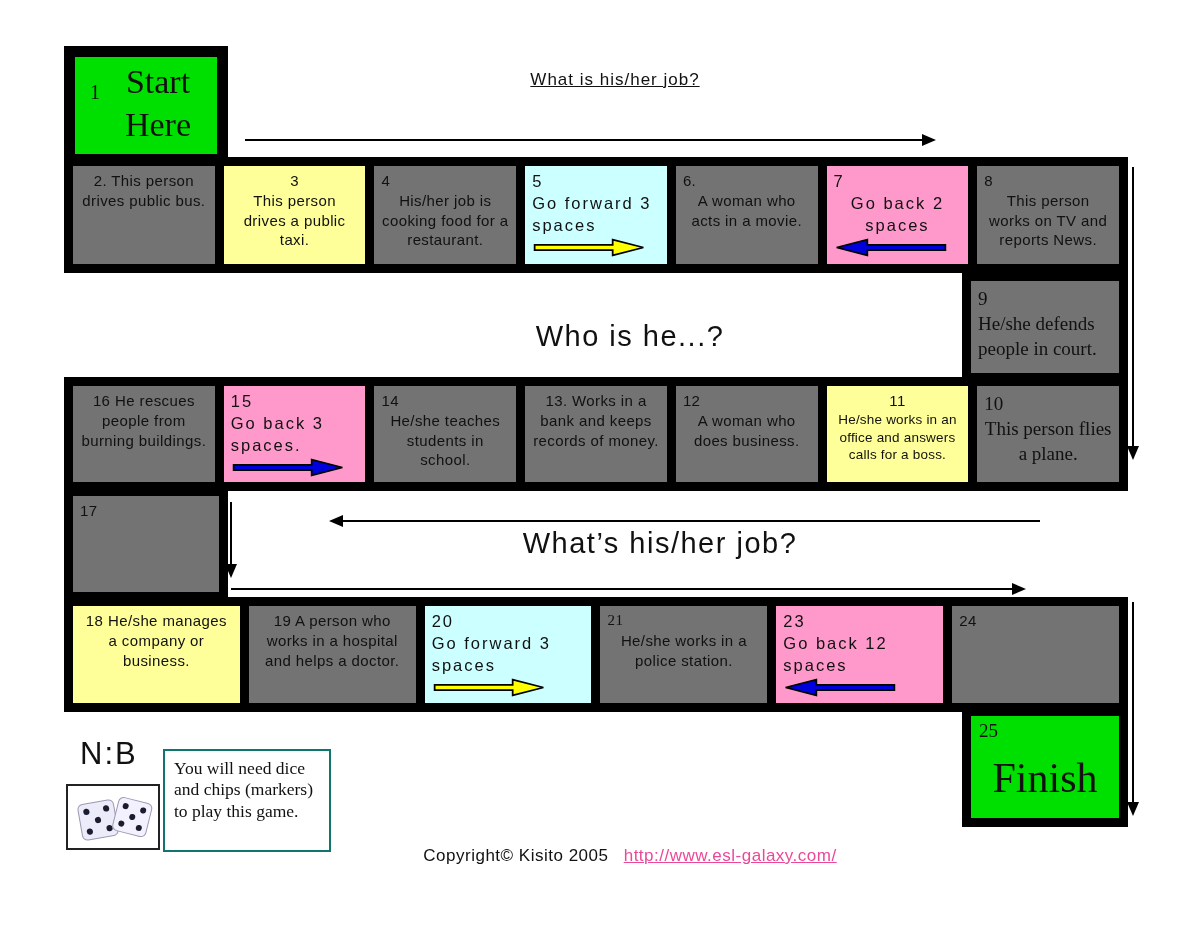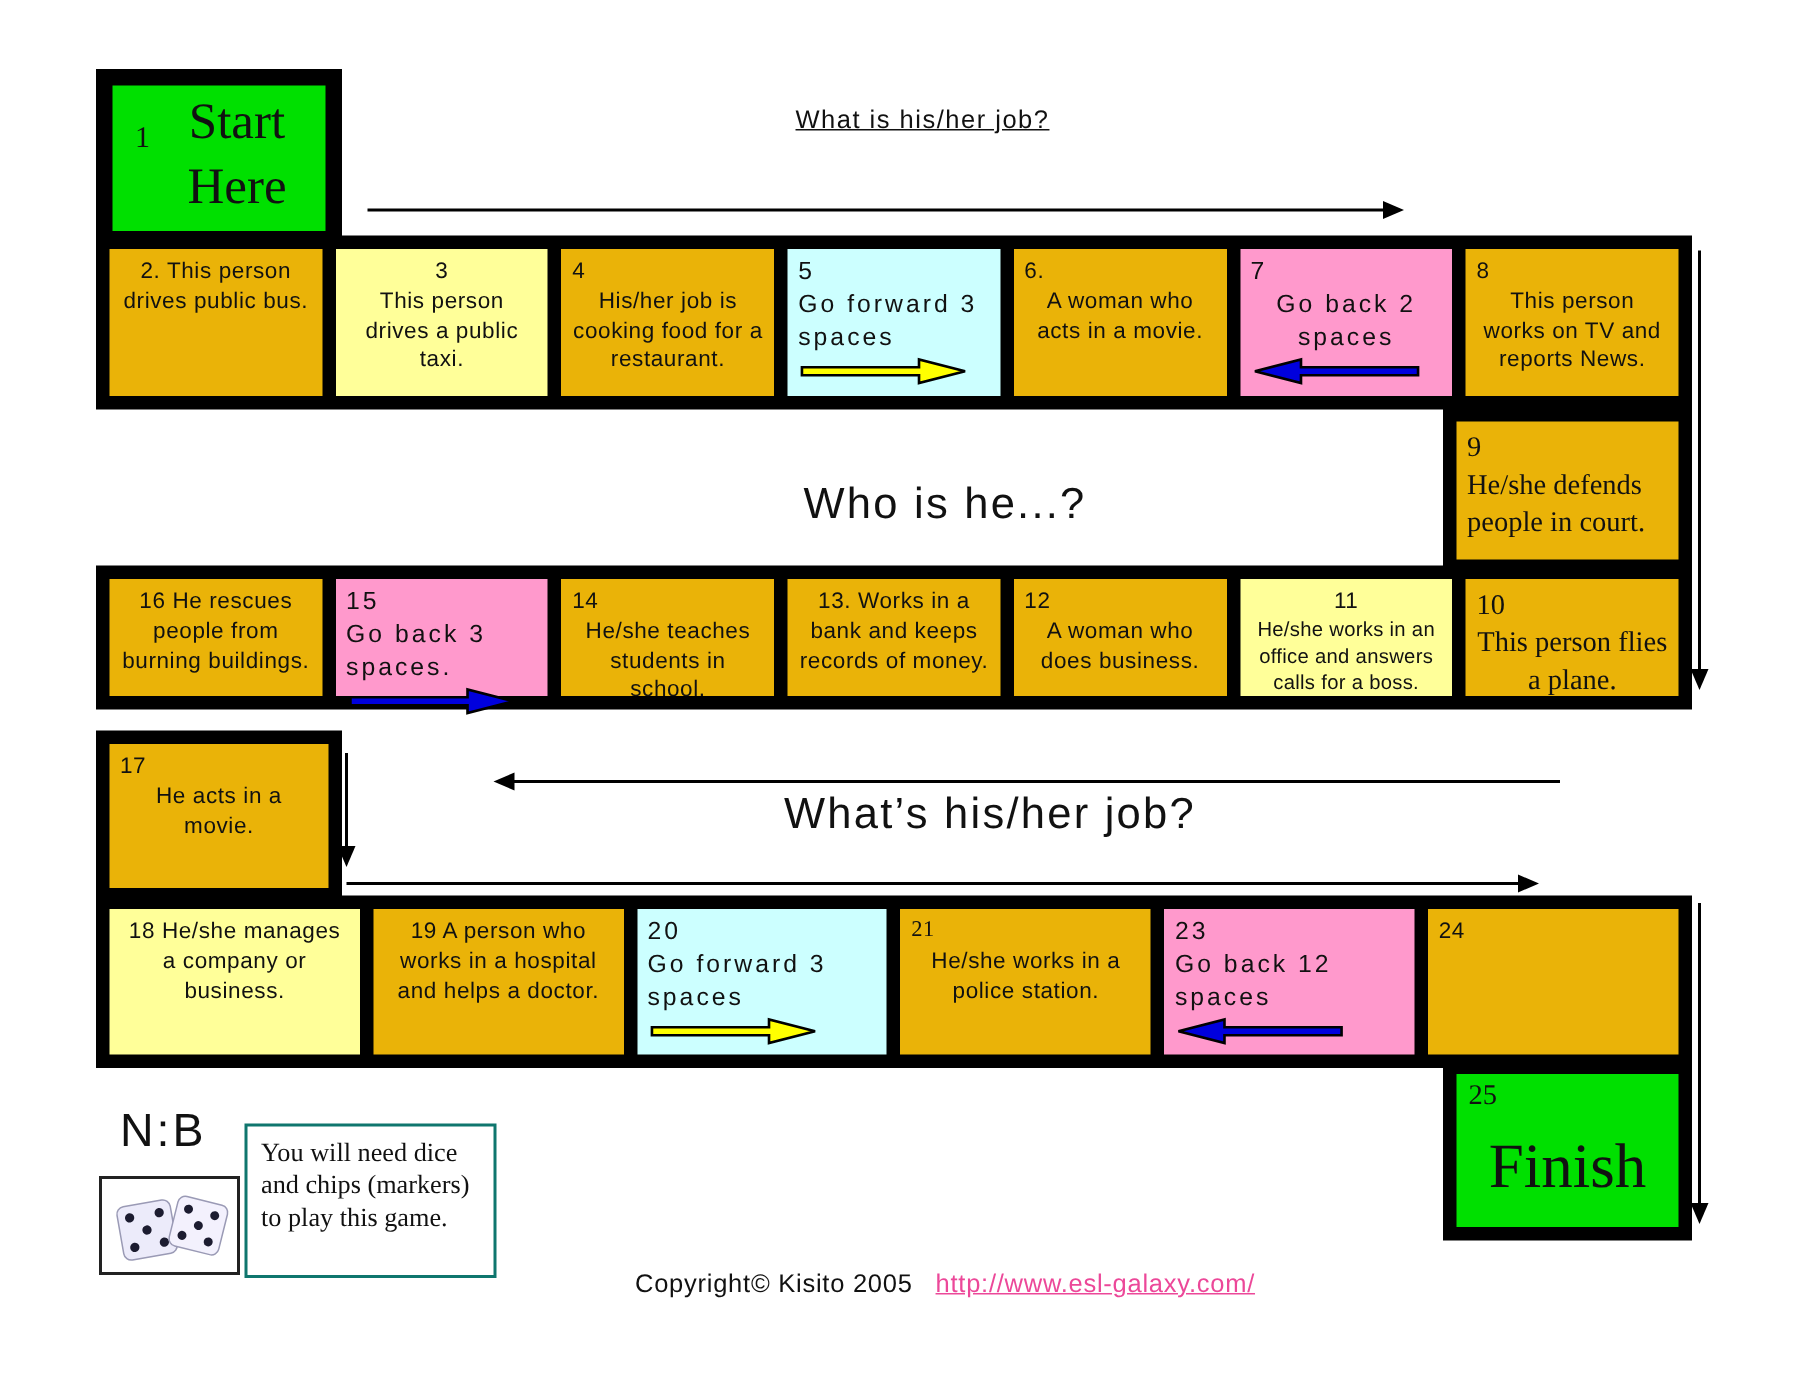--- a/index.html
+++ b/index.html
@@ -4,30 +4,30 @@
 <style>
   html,body { margin:0; padding:0; background:#fff; }
   #canvas {
     position:relative; width:1200px; height:927px; background:#fff;
     font-family:"Liberation Sans", sans-serif; color:#111; overflow:hidden;
   }
 
   
   .band { position:absolute; background:#000; display:flex; padding:9px; gap:9px; box-sizing:border-box; }
   #row1 { left:64px; top:157px; width:1064px; height:116px; }
-  #row2 { left:64px; top:377px; width:1064px; height:96px; }
+  #row2 { left:64px; top:377px; width:1064px; height:114px; }
   #row3 { left:64px; top:597px; width:1064px; height:115px; }
   .sbox { position:absolute; background:#000; padding:9px; box-sizing:border-box; display:flex; }
   #sbox9  { left:962px; top:272px; width:166px; height:110px; }
   #sbox17 { left:64px;  top:487px; width:164px; height:114px; }
   #start-box  { left:64px;  top:46px;  width:164px; height:119px; padding:11px; }
   #finish-box { left:962px; top:707px; width:166px; height:120px; }
 
   
-  .c { flex:1; background:#eab308; padding:5px 7px; box-sizing:border-box;
+  .c { flex:1; background:#737373; padding:5px 7px; box-sizing:border-box;
        display:flex; flex-direction:column; font-size:15px; line-height:1.32;
        letter-spacing:0.4px; text-align:center; }
   .c .num { text-align:left; }
   .nc .num { text-align:center; }
   .tl { text-align:left; }
   .act { font-size:16.5px; letter-spacing:2px; }
   .sm .txt { font-size:13.5px; letter-spacing:0.2px; }
   .sf { font-family:"Liberation Serif", serif; font-size:19px; letter-spacing:0; }
   .nsf .num { font-family:"Liberation Serif", serif; }
   .bg-y { background:#ffff99; }
@@ -183,21 +183,20 @@
     </div>
     <div class="c sf nsf">
       <div class="num">10</div>
       <div class="txt">This person flies a plane.</div>
     </div>
   </div>
 
   <div class="sbox" id="sbox17">
     <div class="c">
       <div class="num">17</div>
-      <div class="txt">He acts in a movie.</div>
     </div>
   </div>
 
   <div class="band" id="row3">
     <div class="c bg-y">
       <div class="txt"><span class="num-inline">18</span> <span>He/she manages a company or business.</span></div>
     </div>
     <div class="c">
       <div class="txt"><span class="num-inline">19</span> <span>A person who works in a hospital and helps a doctor.</span></div>
     </div>

